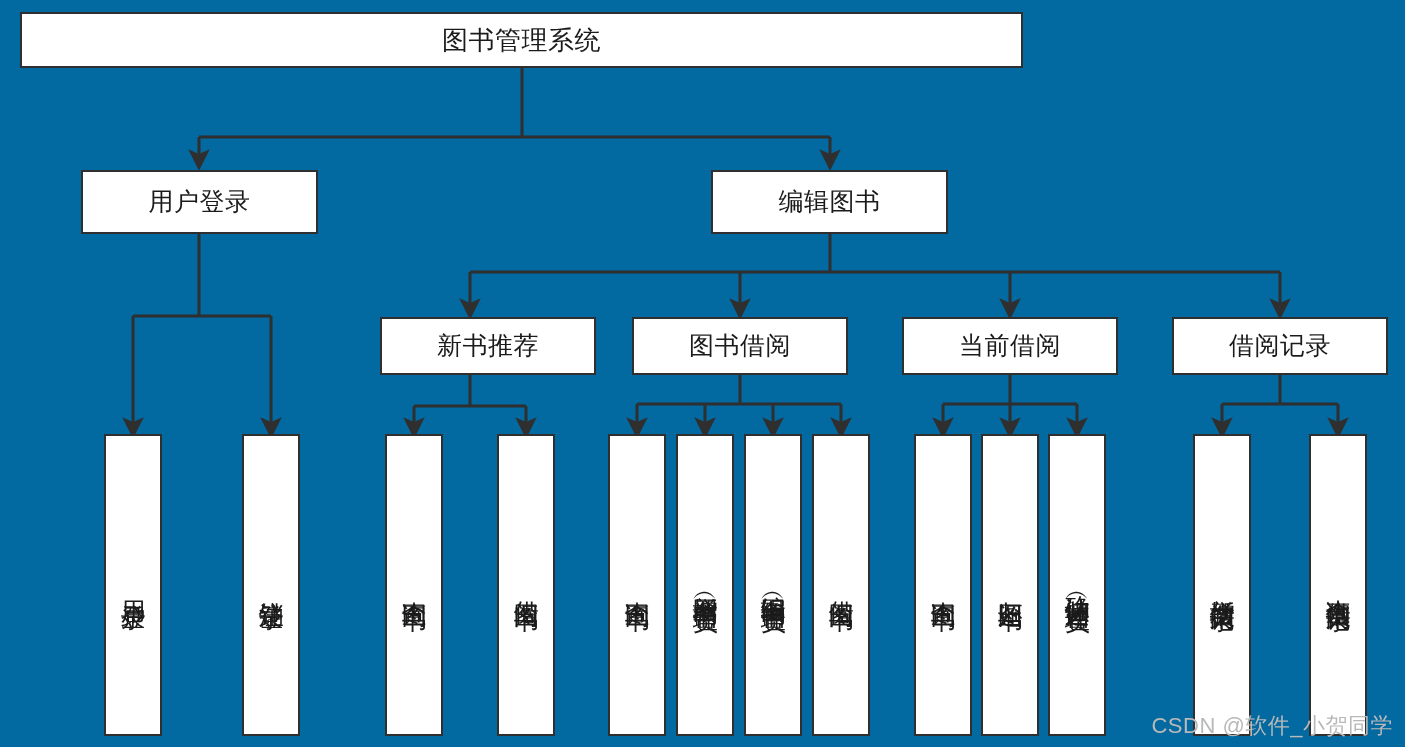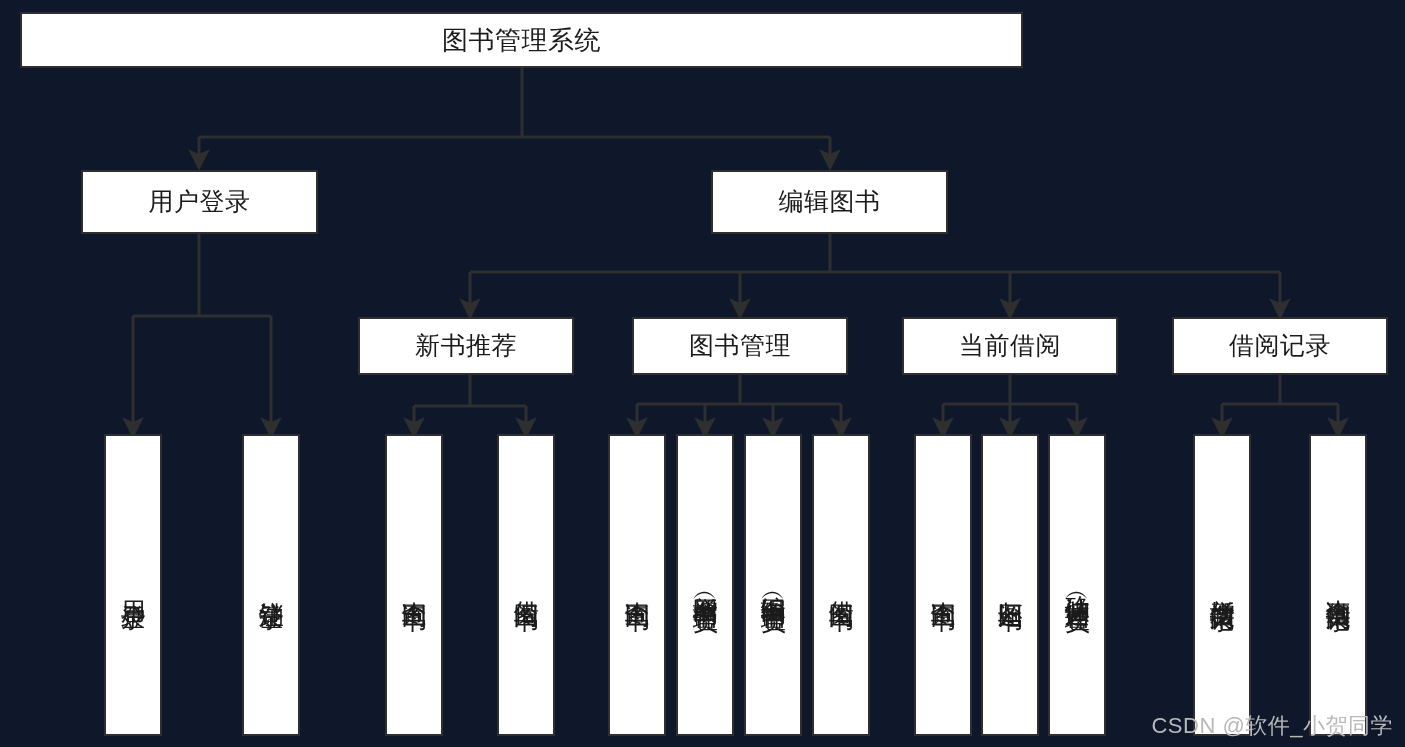--- a/index.html
+++ b/index.html
@@ -8,21 +8,21 @@
     padding: 0;
     background: #ffffff;
   }
   body {
     font-family: "Liberation Sans", "DejaVu Sans", sans-serif;
   }
   #canvas {
     position: relative;
     width: 1405px;
     height: 747px;
-    background: #0f172a;
+    background: #0369a1;
     overflow: hidden;
   }
   #connectors {
     position: absolute;
     left: 0;
     top: 0;
     width: 1405px;
     height: 747px;
     pointer-events: none;
   }
@@ -134,25 +134,25 @@
     <span class="label">图书管理系统</span>
   </div>
 
   <div class="node horiz" style="left:81px; top:170px; width:237px; height:64px;">
     <span class="label">用户登录</span>
   </div>
   <div class="node horiz" style="left:711px; top:170px; width:237px; height:64px;">
     <span class="label">编辑图书</span>
   </div>
 
-  <div class="node horiz" style="left:358px; top:317px; width:216px; height:58px;">
+  <div class="node horiz" style="left:380px; top:317px; width:216px; height:58px;">
     <span class="label">新书推荐</span>
   </div>
   <div class="node horiz" style="left:632px; top:317px; width:216px; height:58px;">
-    <span class="label">图书管理</span>
+    <span class="label">图书借阅</span>
   </div>
   <div class="node horiz" style="left:1172px; top:317px; width:216px; height:58px;">
     <span class="label">借阅记录</span>
   </div>
   <div class="node horiz" style="left:902px; top:317px; width:216px; height:58px;">
     <span class="label">当前借阅</span>
   </div>
 
   <div class="node vert" style="left:104px; top:434px; width:58px; height:302px;">
     <span class="label">用户登录</span>

